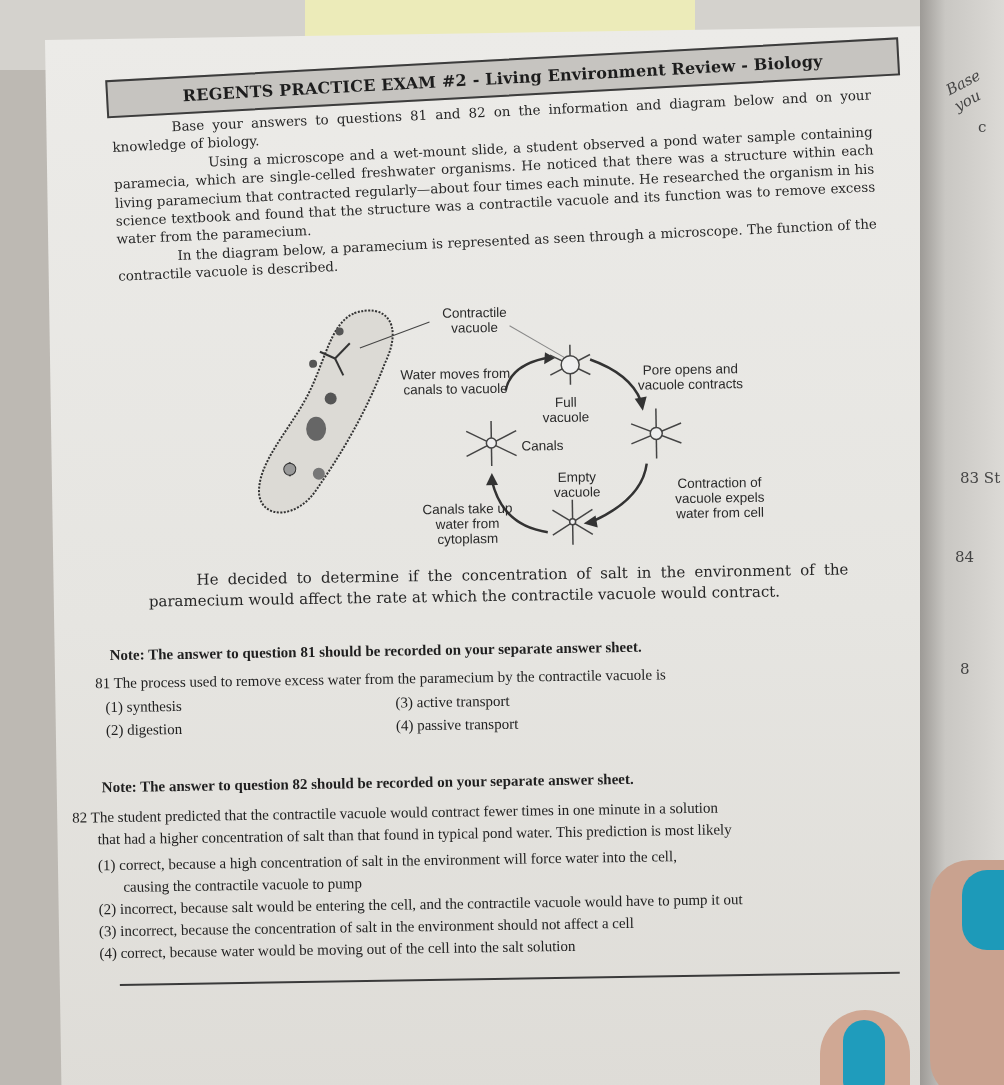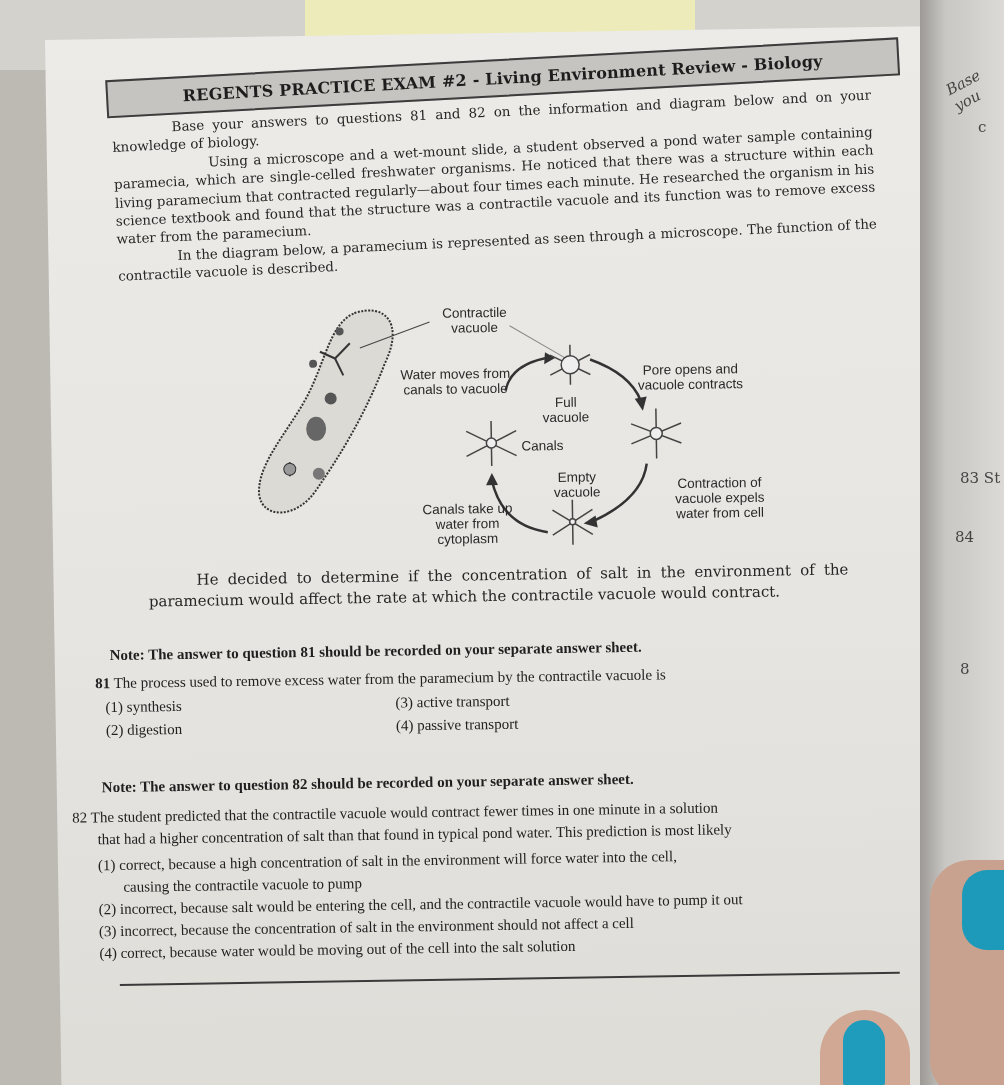--- a/index.html
+++ b/index.html
@@ -127,21 +127,21 @@
     <div class="lbl" style="left:415px;top:178px;width:115px;">Contraction of vacuole expels water from cell</div>
     <div class="lbl" style="left:165px;top:200px;width:110px;">Canals take up water from cytoplasm</div>
   </div>
 
   <div class="para body2">
     <p class="indent">He decided to determine if the concentration of salt in the environment of the paramecium would affect the rate at which the contractile vacuole would contract.</p>
   </div>
 
   <div class="note" style="left:55px;top:608px;">Note: The answer to question 81 should be recorded on your separate answer sheet.</div>
   <div class="q" style="left:40px;top:634px;width:760px;">
-    <span style="font-weight:bold;">81</span>
+    <span style="font-weight:normal;">81</span>
     <span>The process used to remove excess water from the paramecium by the contractile vacuole is</span>
   </div>
   <div class="opt" style="left:50px;top:660px;">(1) synthesis</div>
   <div class="opt" style="left:50px;top:683px;">(2) digestion</div>
   <div class="opt" style="left:340px;top:660px;">(3) active transport</div>
   <div class="opt" style="left:340px;top:683px;">(4) passive transport</div>
 
   <div class="note" style="left:45px;top:740px;">Note: The answer to question 82 should be recorded on your separate answer sheet.</div>
   <div class="q" style="left:15px;top:768px;width:880px;">
     <span style="font-weight:normal;">82</span>
@@ -153,20 +153,20 @@
   <div class="opt" style="left:40px;top:862px;">(2) incorrect, because salt would be entering the cell, and the contractile vacuole would have to pump it out</div>
   <div class="opt" style="left:40px;top:884px;">(3) incorrect, because the concentration of salt in the environment should not affect a cell</div>
   <div class="opt" style="left:40px;top:906px;">(4) correct, because water would be moving out of the cell into the salt solution</div>
   <div class="rule" style="left:60px;top:945px;width:780px;"></div>
 </div>
 
 <div class="right-page">
   <div class="txt" style="left:28px;top:68px;transform:rotate(-28deg);font-style:italic;">Base you</div>
   <div class="txt" style="left:58px;top:118px;">c</div>
   <div class="txt" style="left:40px;top:429px;margin-top:40px;">83 St</div>
-  <div class="txt" style="left:35px;top:528px;">84</div>
+  <div class="txt" style="left:35px;top:548px;">84</div>
   <div class="txt" style="left:40px;top:660px;">8</div>
 </div>
 
 <div class="finger1"></div>
 <div class="nail1"></div>
 <div class="finger2"></div>
 <div class="nail2"></div>
 
 </body></html>

